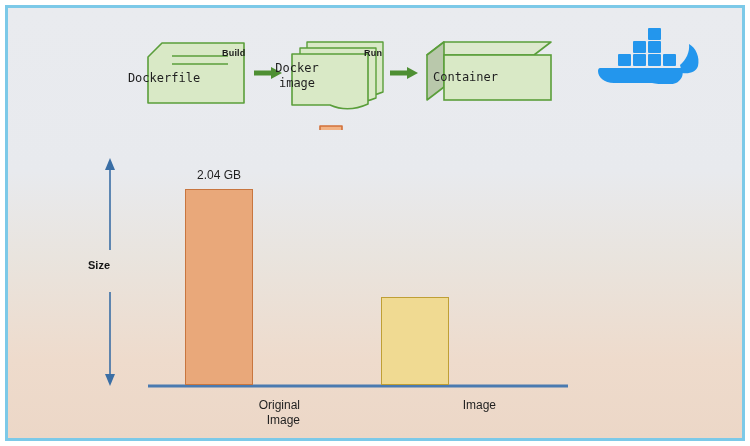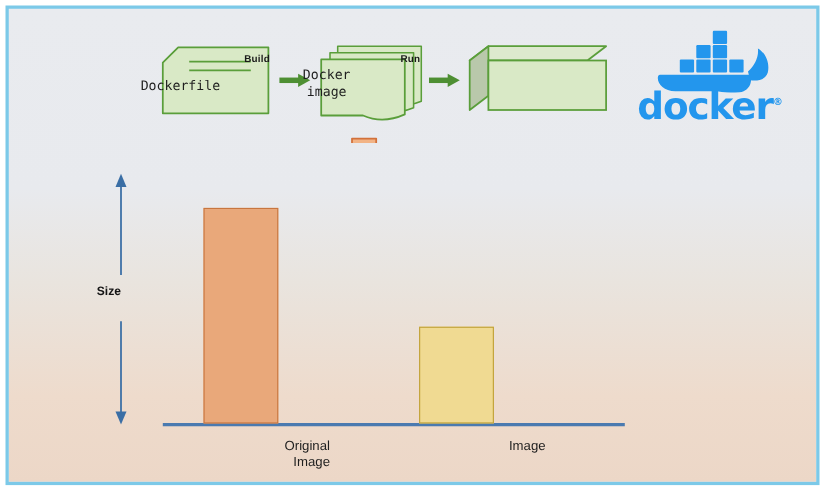--- a/index.html
+++ b/index.html
@@ -192,40 +192,40 @@
     </svg>
 
     <div class="flow-label" style="left:222px; top:48px;">Build</div>
     <div class="flow-label" style="left:364px; top:48px;">Run</div>
 
     <div class="shape-text" style="position:absolute; left:116px; top:72px; width:96px;">Dockerfile</div>
 
     <div class="shape-text" style="position:absolute; left:258px; top:62px; width:78px;">Docker</div>
     <div class="shape-text" style="position:absolute; left:258px; top:77px; width:78px;">image</div>
 
+    <div class="shape-text" style="position:absolute; left:412px; top:71px; width:107px;">Container</div>
   </div>
 
   <div id="docker-logo">
     <svg width="150" height="62" viewBox="0 0 150 62">
       <g fill="#2396ed">
 
         <rect x="48" y="32" width="13" height="12" rx="1"></rect>
         <rect x="63" y="32" width="13" height="12" rx="1"></rect>
         <rect x="78" y="32" width="13" height="12" rx="1"></rect>
         <rect x="93" y="32" width="13" height="12" rx="1"></rect>
         <rect x="63" y="19" width="13" height="12" rx="1"></rect>
         <rect x="78" y="19" width="13" height="12" rx="1"></rect>
         <rect x="78" y="6" width="13" height="12" rx="1"></rect>
 
         <path d="M 30 46 L 112 46 C 114 52 112 58 106 61 C 99 64 88 62 82 61 L 44 61 C 34 61 28 55 28 49 C 28 47 29 46 30 46 Z"></path>
 
         <path d="M 110 43 C 116 38 120 30 119 22 C 126 26 130 35 128 44 C 126 50 120 52 112 51 Z"></path>
       </g>
     </svg>
-    <div id="docker-wordmark"><span>docker</span><span class="tm">®</span></div>
   </div>
 
   <div id="chart">
     <svg width="740" height="436" viewBox="0 0 740 436">
 
       <g>
         <line x1="110" y1="166" x2="110" y2="250" stroke="#3a6ea5" stroke-width="1.6"></line>
         <path d="M 110 158 L 115 170 L 105 170 Z" fill="#3a6ea5"></path>
       </g>
 
@@ -235,20 +235,21 @@
       </g>
 
       <line x1="148" y1="386" x2="568" y2="386" stroke="#4a7ab0" stroke-width="3"></line>
     </svg>
 
     <div id="axis-label-size">Size</div>
 
     <div class="bar" id="bar-original"></div>
     <div class="bar" id="bar-distroless"></div>
 
+    <div class="bar-value" id="value-original">2.04 GB</div>
 
     <div class="bar-cat" id="cat-original">
       <div>Original</div>
       <div>Image</div>
     </div>
     <div class="bar-cat" id="cat-distroless">
       <div>Image</div>
     </div>
   </div>
 

